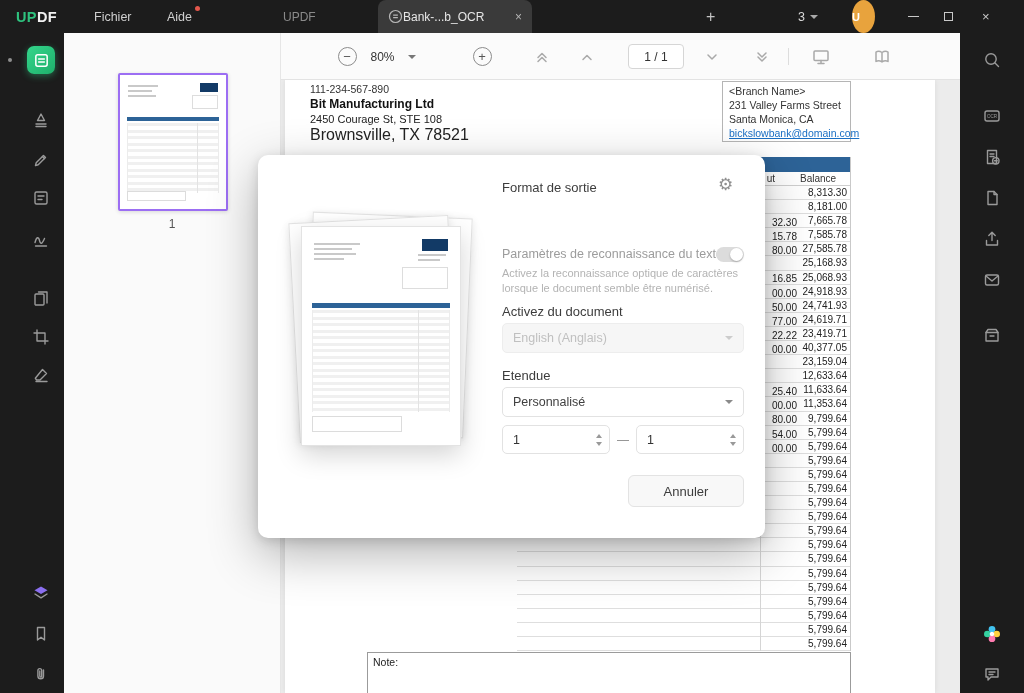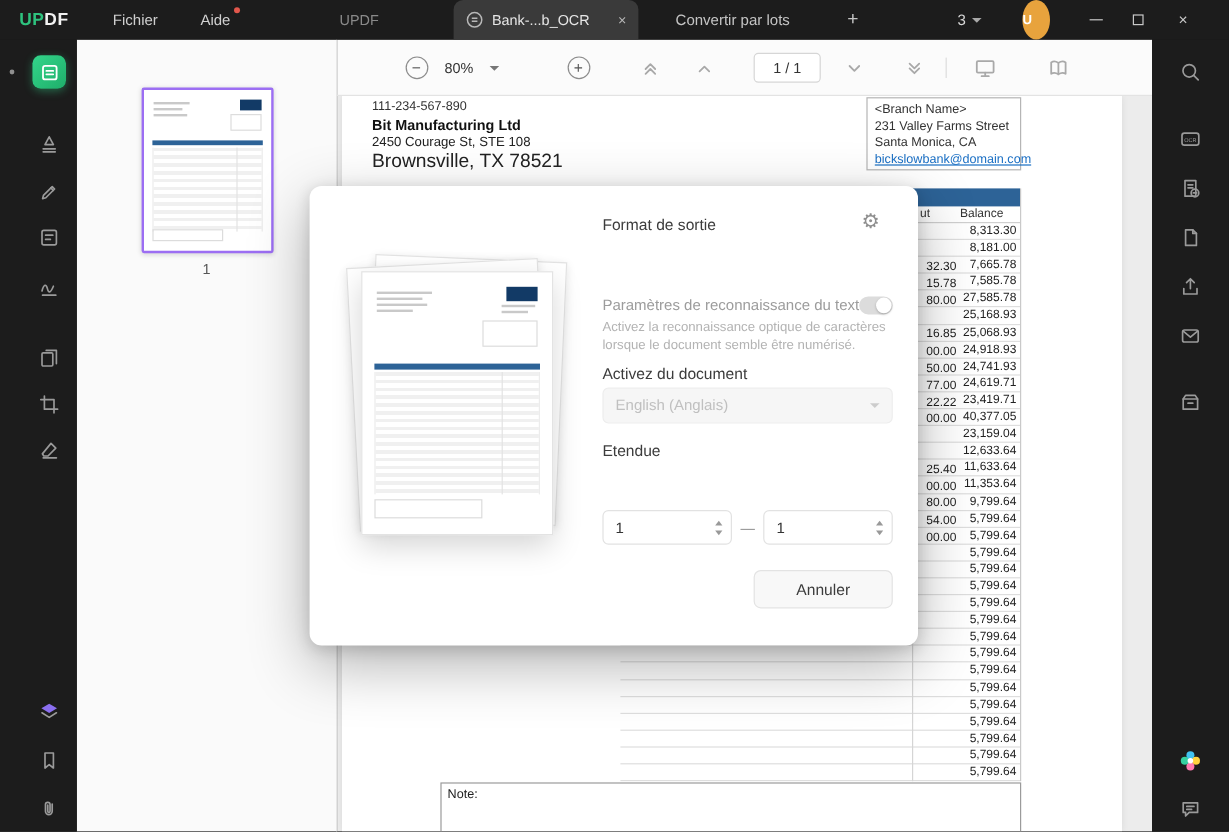--- a/index.html
+++ b/index.html
@@ -10,21 +10,21 @@
   
   .titlebar { position:absolute; left:0; top:0; width:1024px; height:33px; background:#1c1c1c; color:#cfcfcf; font-size:12.5px; z-index:10; }
   .titlebar > div { position:absolute; top:0; height:33px; display:flex; align-items:center;justify-content:space-between; }
   .logo { left:16px; font-weight:bold; font-size:14.5px; letter-spacing:.4px; }
   .logo .up { color:#2ec27e; } .logo .df { color:#f2f2f2; }
   .menu-file { left:94px; cursor:default; }
   .menu-help { left:167px; }
   .menu-help .wrap { position:relative; }
   .red-dot { position:absolute; top:-4px; right:-8px; width:5px; height:5px; border-radius:50%; background:#e2574c; }
   .win-label { left:283px; color:#8a8a8a; font-size:12px; }
-  .tab-active { left:378px; width:154px; background:#3a3a3a; border-radius:8px 8px 0 0; padding:0 10px; gap:7px; color:#e6e6e6; }
+  .tab-active { left:378px; width:154px; background:#3a3a3a; border-radius:8px 8px 0 0; padding:0 10px; color:#e6e6e6; }
   .tab-active .tab-title { flex:1; font-size:12px; white-space:nowrap; overflow:hidden; }
   .tab-close { color:#b5b5b5; font-size:12px; cursor:pointer; }
   .tab-batch { left:563px; color:#c4c4c4; }
   .newtab { left:706px; font-size:16px; color:#c4c4c4; width:20px; justify-content:center; }
   .tabcount { left:798px; gap:5px; color:#d8d8d8; }
   .caret-dn { width:0; height:0; border-left:4px solid transparent; border-right:4px solid transparent; border-top:4px solid #a9a9a9; }
   .avatar { left:852px; top:5px; height:23px; width:23px; border-radius:50%; background:#e8a33d; color:#fff; font-size:11px; font-weight:bold; display:flex; align-items:center; justify-content:center; }
   .winbtn { width:30px; justify-content:center; color:#c9c9c9; font-size:13px; cursor:pointer; }
   .btn-min { left:908px; } .btn-max { left:944px; } .btn-close { left:982px; }
   .min-line { width:11px; height:1.5px; background:#c9c9c9; }
@@ -148,21 +148,20 @@
       <span style="display:flex;">
         <svg width="15" height="15" viewBox="0 0 16 16" style="stroke:#b7b7b7;fill:none;stroke-width:1.3;">
             <circle cx="8" cy="8" r="6.4"></circle>
             <path d="M5.5 6.6 h5 M5.5 9.2 h5"></path>
           </svg>
       </span>
       <span class="tab-title">Bank-...b_OCR</span>
       <span class="tab-close">×</span>
     </div>
 
-    <div class="tab-batch">Convertir par lots</div>
     <div class="newtab">+</div>
     <div class="tabcount">
       <span>3</span>
       <span class="caret-dn"></span>
     </div>
     <div class="avatar">U</div>
     <div class="winbtn btn-min">
         <span class="min-line"></span>
       </div>
     <div class="winbtn btn-max">
@@ -570,20 +569,24 @@
       </div>
     <div class="help">Activez la reconnaissance optique de caractères lorsque le document semble être numérisé.</div>
 
     <div class="m-label lab-lang">Activez du document</div>
     <div class="select sel-lang">
       <span>English (Anglais)</span>
       <span class="caret-dn"></span>
     </div>
 
     <div class="m-label lab-range">Etendue</div>
+    <div class="select sel-range">
+      <span>Personnalisé</span>
+      <span class="caret-dn"></span>
+    </div>
 
     <div class="numin in-from" style="position:absolute;">
       <span>1</span>
       <span class="stepper">
           <span class="st-up"></span>
           <span class="st-dn"></span>
         </span>
     </div>
     <div class="range-dash">—</div>
     <div class="numin in-to" style="position:absolute;">

